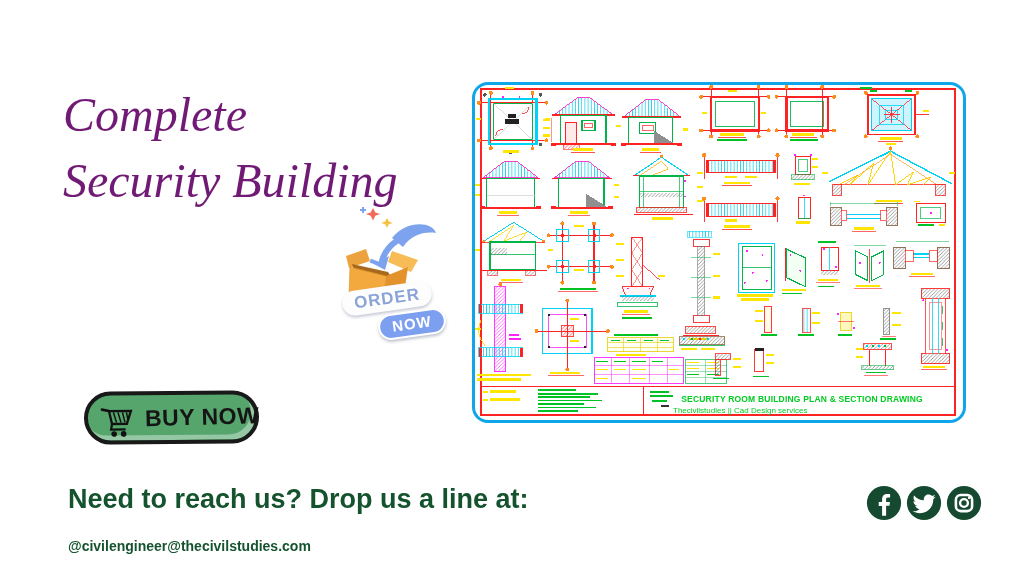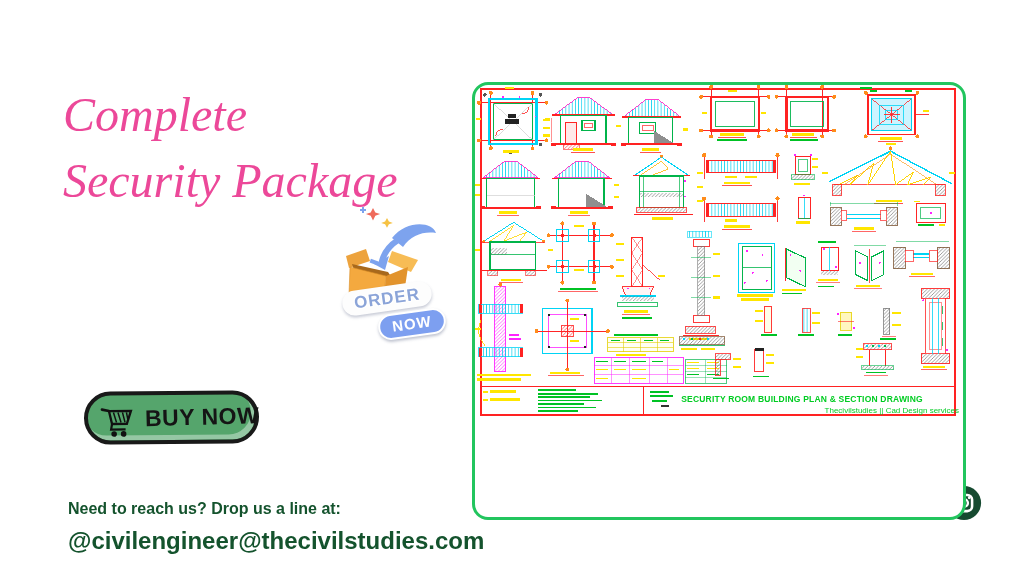--- a/index.html
+++ b/index.html
@@ -1,72 +1,72 @@
 <!DOCTYPE html>
 <html><head>
 <meta charset="utf-8">
 <style>
   html,body{margin:0;padding:0;background:#f4f4f4;}
   .canvas{position:relative;width:1024px;height:576px;background:#ffffff;overflow:hidden;
           font-family:"Liberation Sans",sans-serif;}
   
   .headline{position:absolute;left:63px;top:82px;
             font-family:"Liberation Serif",serif;font-style:italic;font-weight:400;
-            font-size:48px;line-height:66px;color:#ec4899;white-space:nowrap;}
+            font-size:48px;line-height:66px;color:#701a75;white-space:nowrap;}
   
   .sticker{position:absolute;left:336px;top:204px;width:114px;height:136px;}
   .sticker svg{position:absolute;left:0;top:0;}
   .pill{position:absolute;text-align:center;font-family:"Liberation Sans",sans-serif;font-weight:800;}
   .pill-order{left:6px;top:82px;width:90px;height:25px;line-height:25px;background:#fdfdfd;
               border-radius:13px;transform:rotate(-8deg);color:#8ba4d8;font-size:17px;letter-spacing:1px;
               box-shadow:0 2px 3px rgba(100,110,140,.35);
               text-shadow:-1px -1px 0 #fff,1px -1px 0 #fff,-1px 1px 0 #fff,1px 1px 0 #fff;}
   .pill-now{left:42px;top:107px;width:64px;height:22px;line-height:22px;background:#7d9ff0;
             border:2px solid #fff;border-radius:13px;transform:rotate(-8deg);color:#fff;font-size:15px;
             letter-spacing:1px;box-shadow:0 2px 3px rgba(100,110,140,.4);}
   
   .buy{position:absolute;left:84px;top:391px;width:175px;height:53px;box-sizing:border-box;
        background:#55a56c;border:4px solid #191919;border-radius:27px;transform:rotate(-.5deg);
        box-shadow:inset -4px -5px 0 rgba(255,255,255,.38);cursor:pointer;}
   .buy-label{position:absolute;left:57px;top:9px;font-weight:800;font-size:23px;letter-spacing:.5px;
              color:#151515;transform:rotate(-1deg);font-family:"Liberation Sans",sans-serif;white-space:nowrap;}
   .cart{position:absolute;left:12px;top:8px;}
   
   .contact{position:absolute;left:68px;top:484px;color:#14532d;font-weight:800;}
-  .contact-line1{font-size:16px;margin-top:16px;}
-  .contact-line2{font-size:24px;margin-top:9px;}
+  .contact-line1{font-size:27px;}
+  .contact-line2{font-size:14px;margin-top:23px;}
   
   .socials{position:absolute;left:866px;top:485px;display:flex;gap:4px;}
   .soc{width:36px;height:36px;display:block;cursor:pointer;}
   
-  .sheet{position:absolute;left:472px;top:82px;width:494px;height:438px;box-sizing:border-box;
-         border:3px solid #22c55e;border-radius:16px;background:#fff;overflow:hidden;}
+  .sheet{position:absolute;left:472px;top:82px;width:494px;height:341px;box-sizing:border-box;
+         border:3px solid #0ea5e9;border-radius:16px;background:#fff;overflow:hidden;}
   .sheet svg.cad{position:absolute;left:0;top:0;}
   .sheet-title{position:absolute;left:170px;top:309px;width:314px;text-align:center;
                font-size:8.5px;font-weight:700;color:#00cc22;letter-spacing:.2px;}
-  .sheet-subtitle{position:absolute;left:170px;top:321px;width:314px;text-align:right;
-                  font-size:8px;font-weight:400;color:#00cc22;}
+  .sheet-subtitle{position:absolute;left:170px;top:321px;width:314px;text-align:left;
+                  font-size:8px;font-weight:400;color:#00cc22;padding-left:28px;}
   .cad .sr{stroke:#ff2222;fill:none}
   .cad .sg{stroke:#00b44a;fill:none}
   .cad .sc{stroke:#00d4f5;fill:none}
   .cad .sm{stroke:#ff22ff;fill:none}
   .cad .fy{fill:#ffe600}
   .cad .fgl{fill:#00c224}
   .cad .fo{fill:#ff8c1a}
   .cad .fk{fill:#222}
   .cad .wf{fill:#fff}
 </style>
 </head>
 <body>
 
 <div class="canvas">
 
   <div class="headline">
     <div>Complete</div>
-    <div>Security Package</div>
+    <div>Security Building</div>
   </div>
 
   <div class="sticker">
     <svg width="114" height="136" viewBox="0 0 114 136">
       <rect x="24" y="5" width="6" height="2" fill="#7da3ee"></rect>
         <rect x="26" y="3" width="2" height="6" fill="#7da3ee"></rect>
       <path d="M37 4l2.3 4.5 4.8 1.6-4.8 1.6L37 16.5l-2.3-4.8-4.8-1.6 4.8-1.6Z" fill="#ef6a5a"></path>
       <path d="M51 14l1.9 3.6 3.9 1.3-3.9 1.3L51 23.8l-1.9-3.6-3.9-1.3 3.9-1.3Z" fill="#f6c244"></path>
       <path d="M56 34 C70 16 96 17 100 29 C88 27 75 31 67 43 Z" fill="#7da3ee"></path>
       <path d="M62 36 C53 42 48 49 46 57" stroke="#7da3ee" stroke-width="6" fill="none" stroke-linecap="round"></path>

